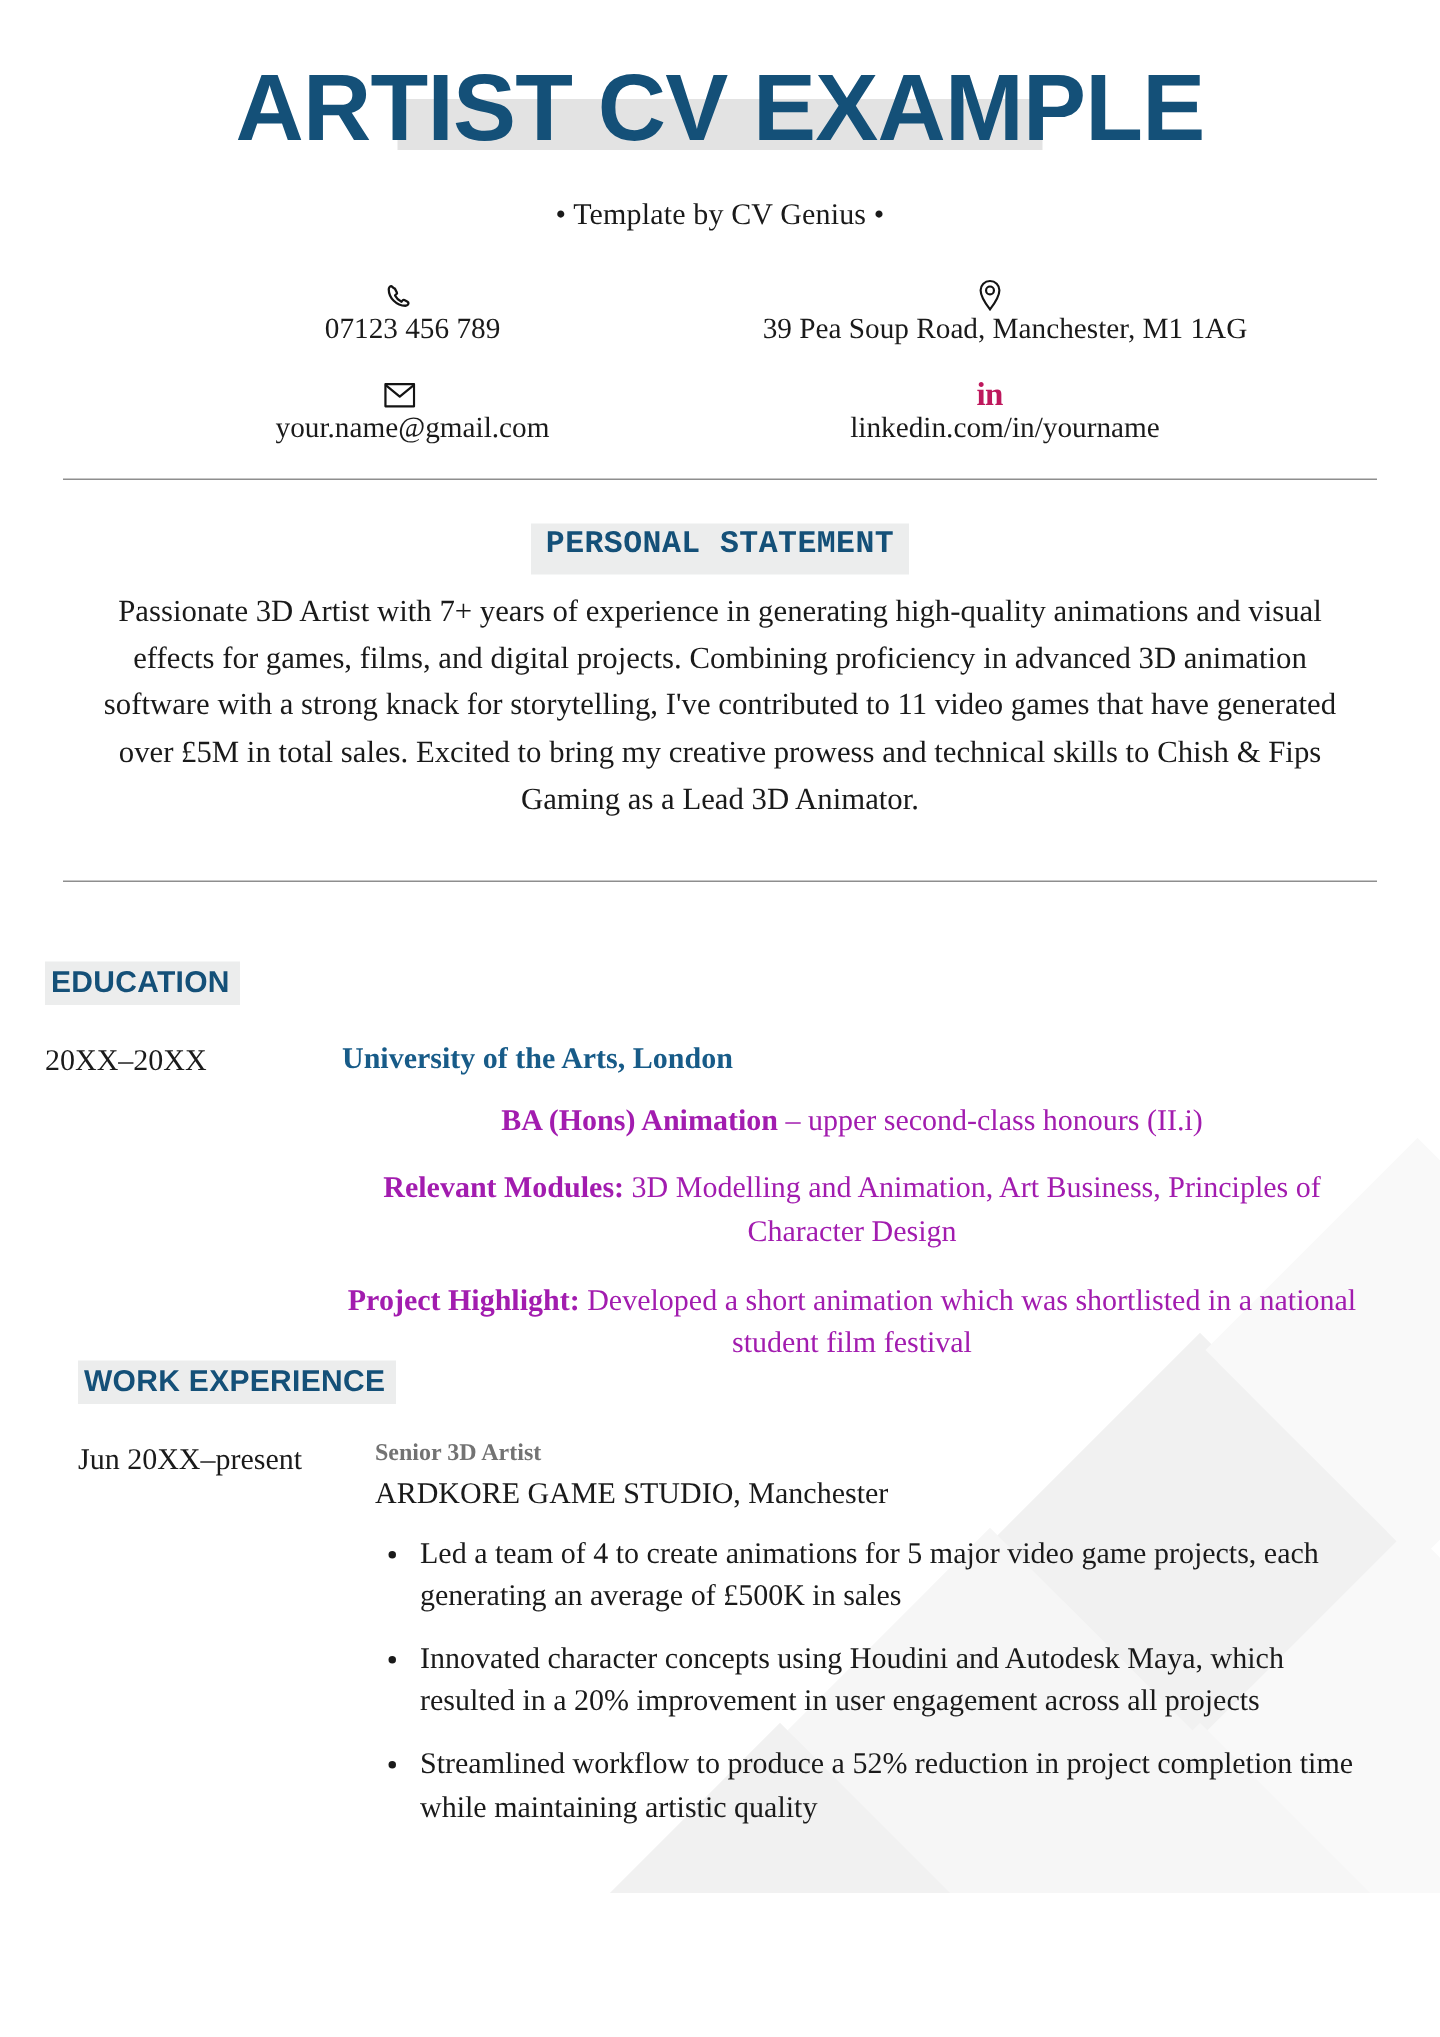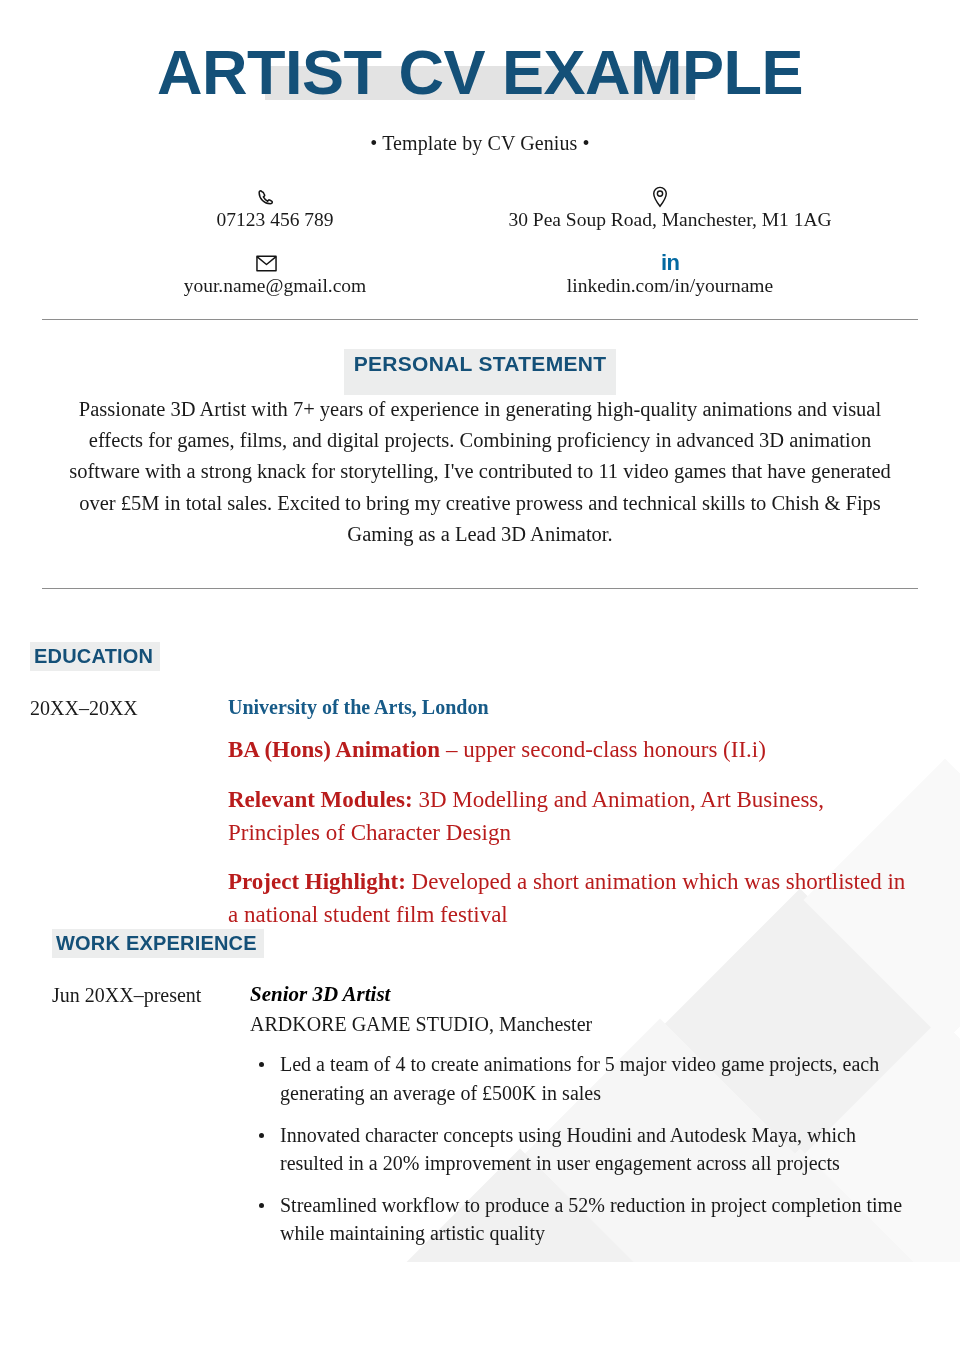--- a/index.html
+++ b/index.html
@@ -98,50 +98,49 @@
     min-width: 26px;
     height: 24px;
     display: flex;
     align-items: center;
     justify-content: flex-start;
     margin-right: 12px;
     color: #141414;
   }
   .c-icon svg { display: block; }
   .li-glyph {
-    font-family: Liberation Sans, sans-serif;
+    font-family: Liberation Serif, serif;
     font-weight: bold;
     font-size: 22px;
     line-height: 1;
-    color: #0369a1;
+    color: #be185d;
     letter-spacing: -0.5px;
-    margin-left: 10px;
   }
 
   
   .rule {
     height: 1px;
     background: #8e8e8e;
     margin: 0 42px;
   }
   .rule.top  { margin-top: 22px; }
   .rule.mid  { margin-top: 38px; }
 
   
   .ps-heading {
     text-align: center;
     margin: 32px 0 0 0;
   }
   .ps-heading span {
-    font-family: Liberation Sans, sans-serif;
+    font-family: Liberation Mono, monospace;
     font-weight: bold;
     font-size: 21px;
     color: #145078;
     background: #eceded;
-    padding: 3px 10px 20px 10px;
+    padding: 3px 10px 8px 10px;
     letter-spacing: 0.3px;
   }
   .ps-body {
     text-align: center;
     font-size: 20.5px;
     line-height: 1.52;
     color: #1a1a1a;
     margin: 18px auto 0 auto;
     max-width: 840px;
     padding: 0 10px;
@@ -185,37 +184,37 @@
   }
   .org {
     font-weight: bold;
     font-size: 20px;
     color: #175b88;
     line-height: 1.35;
     margin: 0;
   }
   .job-title {
     font-weight: bold;
-    font-size: 21px;
-    color: #000000;
+    font-size: 16px;
+    color: #737373;
     line-height: 1.3;
     margin: 0;
-    font-style: italic;
   }
   .employer {
     font-size: 20px;
     color: #1a1a1a;
     line-height: 1.35;
     margin: 3px 0 0 0;
   }
   .detail {
-    font-size: 23px;
+    font-size: 20px;
     line-height: 1.43;
-    color: #b91c1c;
+    color: #a21caf;
     margin: 17px 0 0 0;
+    text-align: center;
   }
   .detail.first { margin-top: 13px; }
   .detail b { font-weight: bold; }
 
   ul.bullets {
     list-style: none;
     margin: 12px 0 0 0;
     padding: 0;
   }
   ul.bullets li {
@@ -274,21 +273,21 @@
           </span>
           <span>07123 456 789</span>
         </div>
         <div class="contact-item right">
           <span class="c-icon">
             <svg width="18" height="22" viewBox="0 0 20 26" fill="none" stroke="#141414" stroke-width="1.7">
               <path d="M10 1.6 C5.8 1.6 2.6 4.8 2.6 8.9 C2.6 14.4 10 24 10 24 s7.4 -9.6 7.4 -15.1 C17.4 4.8 14.2 1.6 10 1.6 z"></path>
               <circle cx="10" cy="9" r="3.1"></circle>
             </svg>
           </span>
-          <span>30 Pea Soup Road, Manchester, M1 1AG</span>
+          <span>39 Pea Soup Road, Manchester, M1 1AG</span>
         </div>
       </div>
 
       <div class="contact-row">
         <div class="contact-item left">
           <span class="c-icon">
             <svg width="21" height="17" viewBox="0 0 24 19" fill="none" stroke="#141414" stroke-width="1.7" stroke-linejoin="round">
               <rect x="1.1" y="1.1" width="21.8" height="16.8"></rect>
               <path d="M1.1 1.6 L12 10.6 L22.9 1.6"></path>
             </svg>

